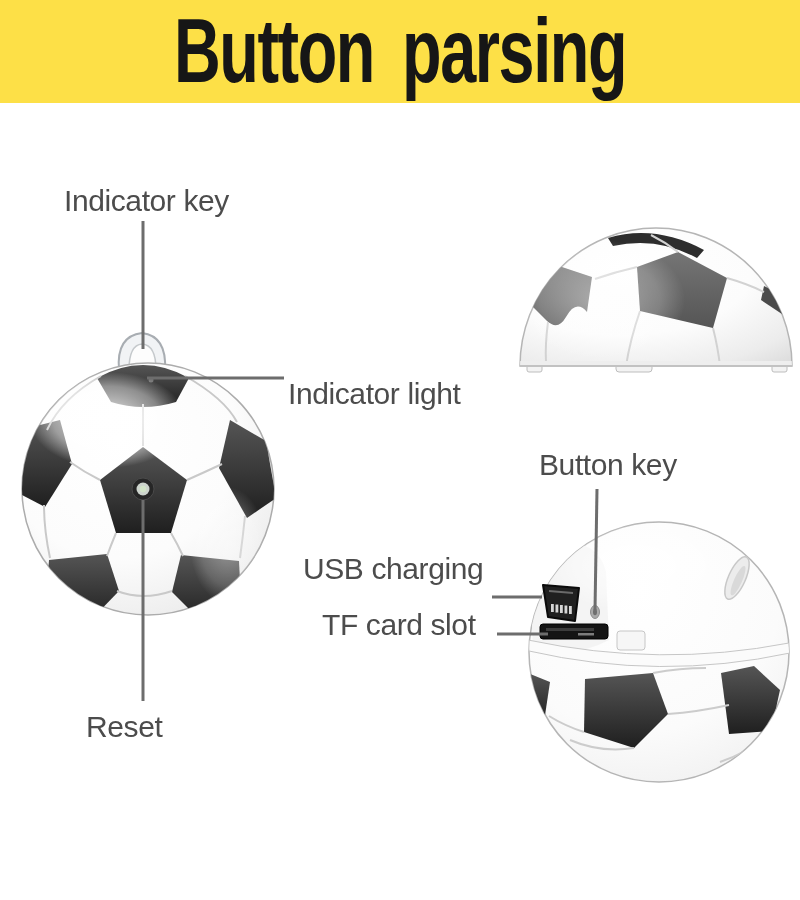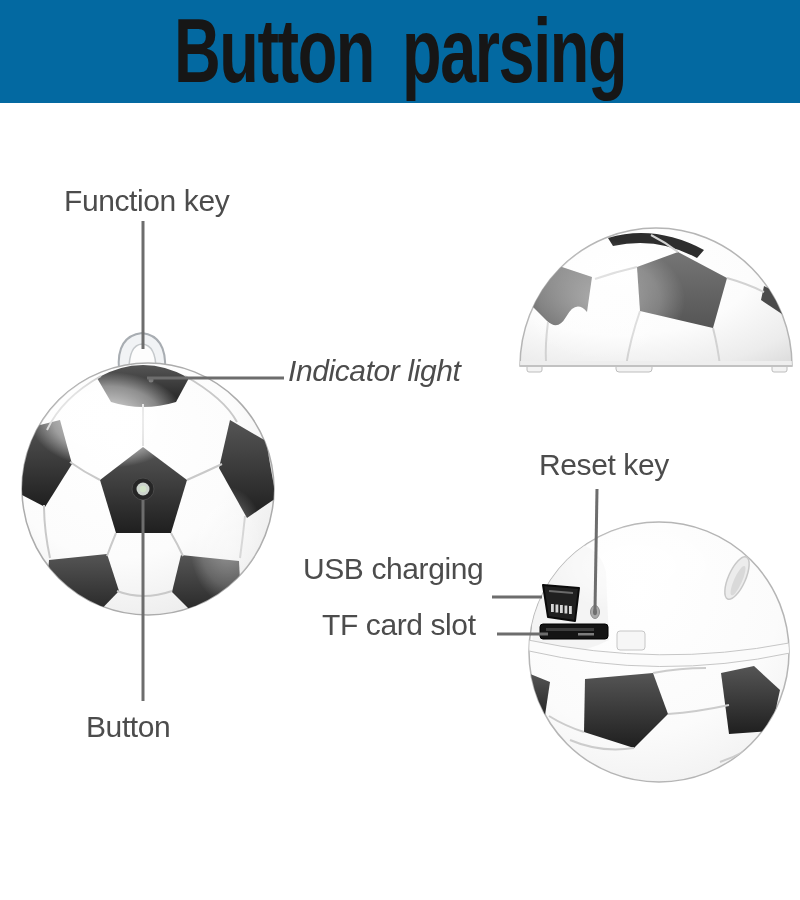--- a/index.html
+++ b/index.html
@@ -2,33 +2,33 @@
 <html><head>
 <meta charset="utf-8">
 <style>
   html,body{margin:0;padding:0;}
   body{
     width:800px;height:900px;position:relative;overflow:hidden;
     background:#ffffff;font-family:"Liberation Sans",sans-serif;
   }
   .banner{
     position:absolute;left:0;top:0;width:800px;height:103px;
-    background:#0369a1;display:flex;align-items:center;justify-content:center;
+    background:#fde047;display:flex;align-items:center;justify-content:center;
   }
   .banner h1{
     margin:0;line-height:103px;font-size:90px;font-weight:700;color:#161616;
     letter-spacing:-2px;word-spacing:16px;
     transform:scaleX(0.72);transform-origin:center center;white-space:nowrap;
   }
   .label{
     position:absolute;font-size:30px;color:#4c4c4c;letter-spacing:-0.4px;
     white-space:nowrap;line-height:1.1;
   }
   #lbl-function{left:64px;top:184px;}
-  #lbl-indicator{left:288px;top:354px;font-style:italic;}
+  #lbl-indicator{left:288px;top:377px;}
   #lbl-reset{left:539px;top:448px;}
   #lbl-usb{left:303px;top:552px;}
   #lbl-tf{left:322px;top:608px;}
   #lbl-camera{left:86px;top:710px;}
   svg.canvas{position:absolute;left:0;top:0;}
 </style>
 </head>
 <body>
 
 <svg class="canvas" width="800" height="900" viewBox="0 0 800 900">
@@ -202,18 +202,18 @@
     <line x1="597" y1="489" x2="595" y2="610"></line>
     <line x1="492" y1="597" x2="542" y2="597"></line>
     <line x1="497" y1="634" x2="548" y2="634"></line>
   </g>
 </svg>
 
 <div class="banner">
   <h1>Button parsing</h1>
 </div>
 
-<div class="label" id="lbl-function">Function key</div>
+<div class="label" id="lbl-function">Indicator key</div>
 <div class="label" id="lbl-indicator">Indicator light</div>
-<div class="label" id="lbl-reset">Reset key</div>
+<div class="label" id="lbl-reset">Button key</div>
 <div class="label" id="lbl-usb">USB charging</div>
 <div class="label" id="lbl-tf">TF card slot</div>
-<div class="label" id="lbl-camera">Button</div>
+<div class="label" id="lbl-camera">Reset</div>
 
 </body></html>

